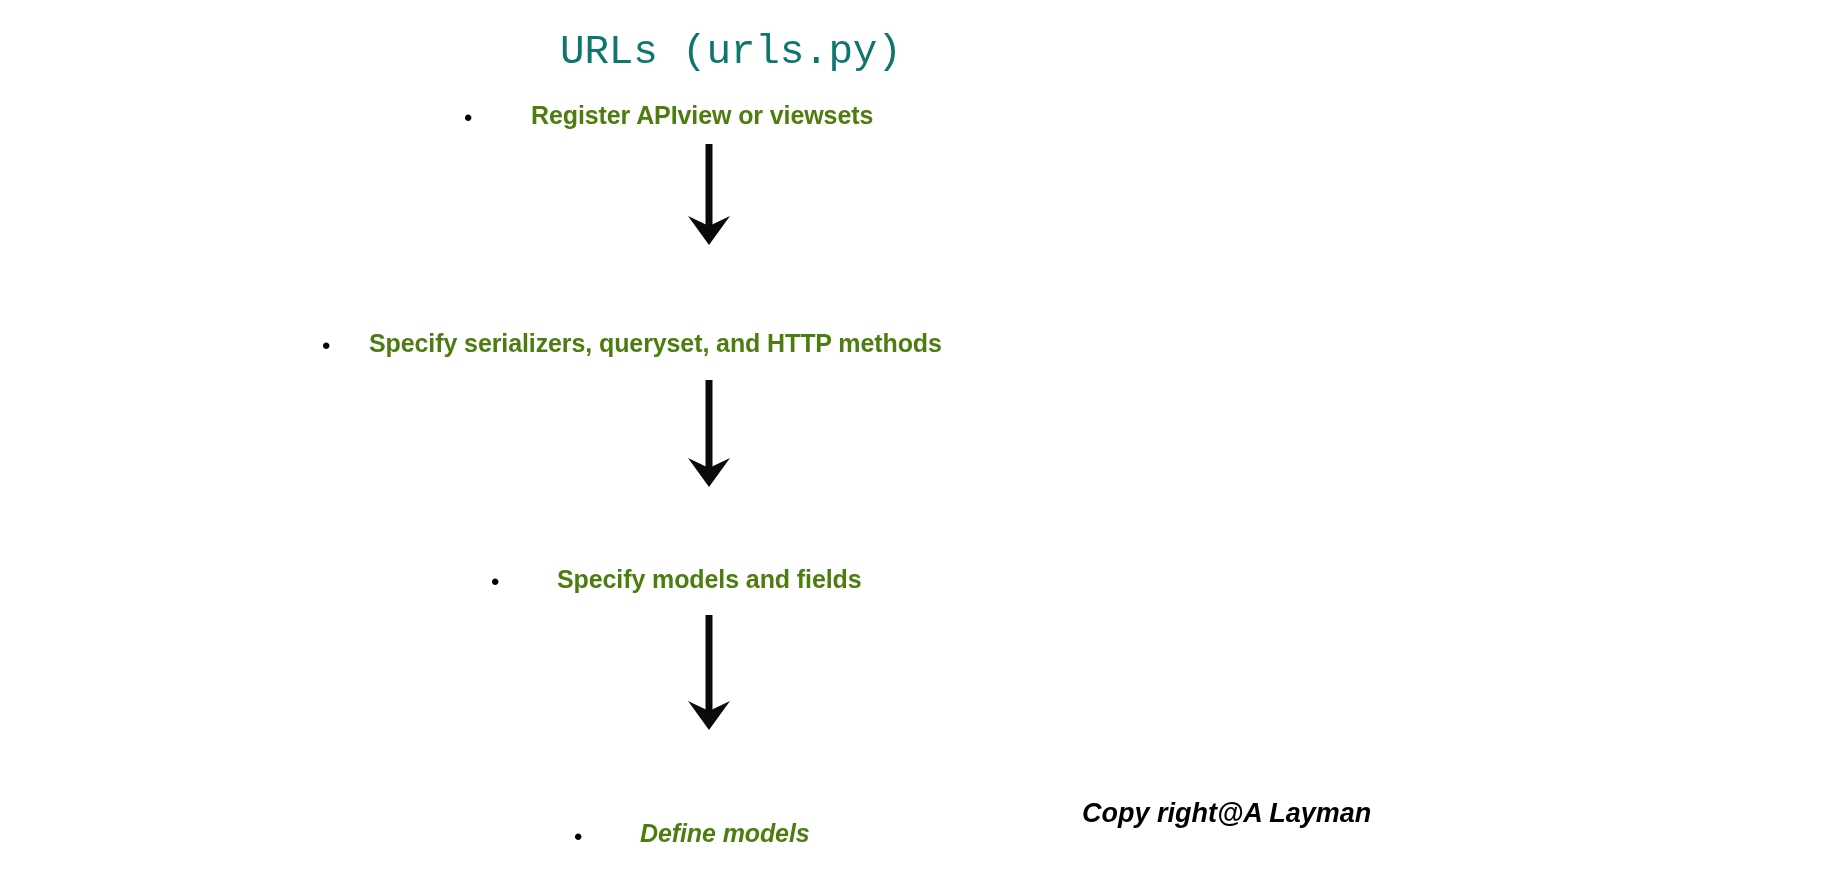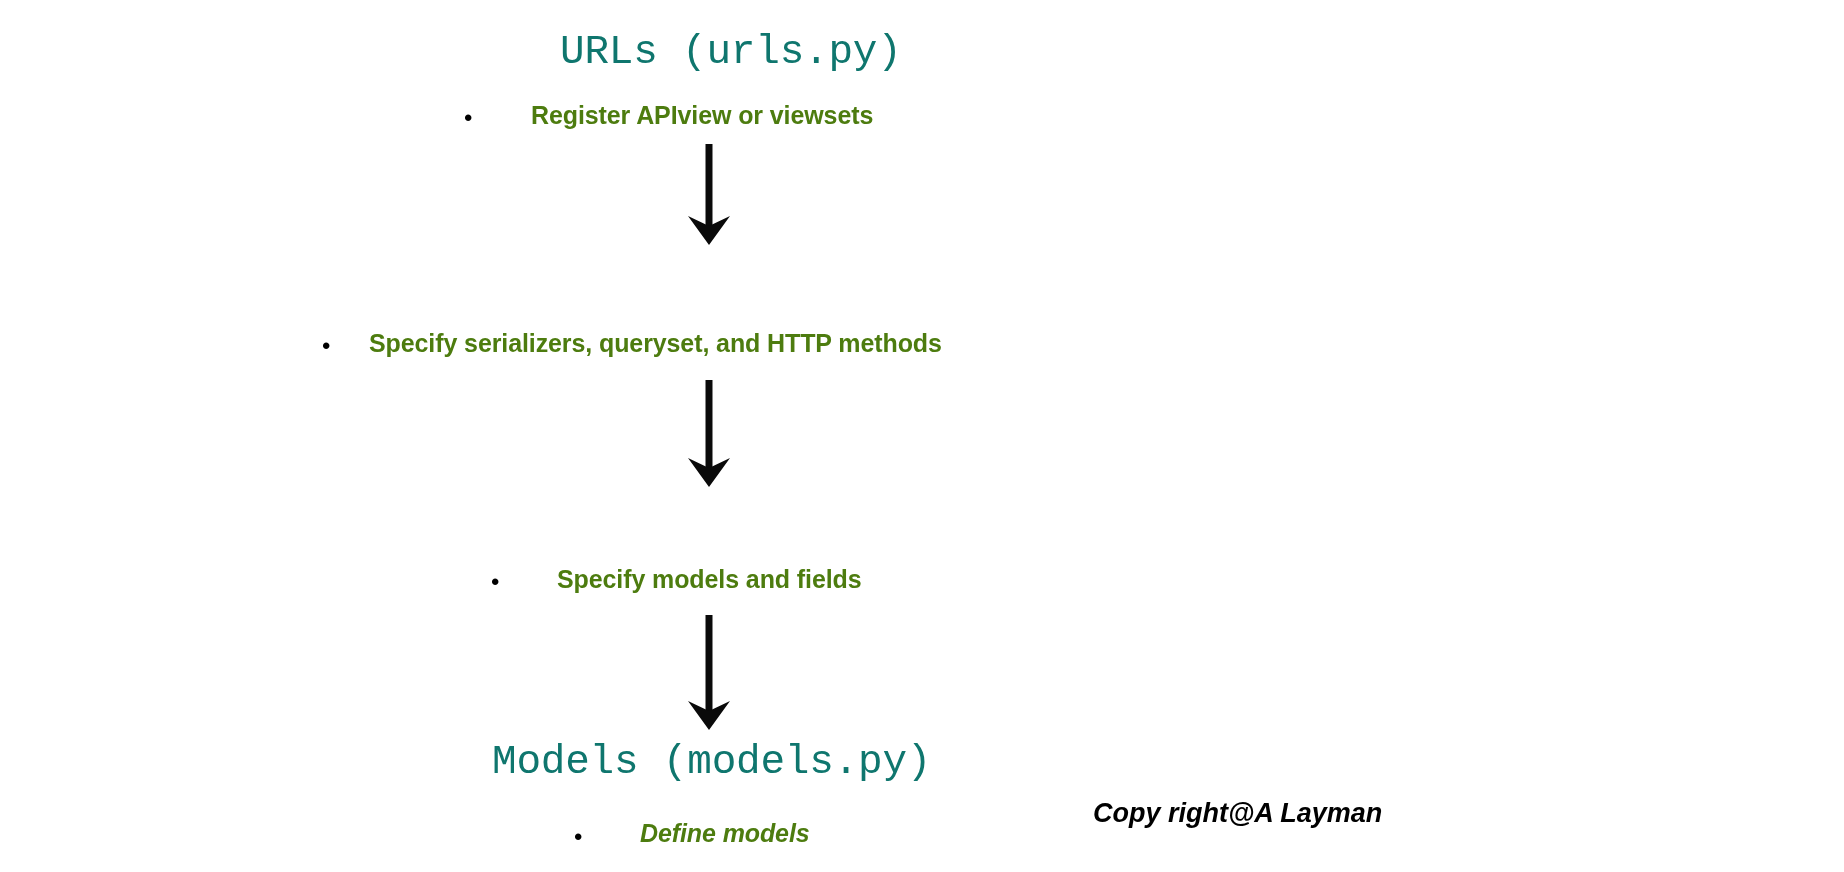--- a/index.html
+++ b/index.html
@@ -115,22 +115,21 @@
     <span class="bullet-text" style="left:557px; top:567px;">Specify models and fields</span>
   </div>
 
   <div class="arrow" style="left:684px; top:615px;">
     <svg width="50" height="116" viewBox="0 0 50 116" aria-hidden="true">
       <path d="M25 0 L25 98" stroke="#0a0a0a" stroke-width="7" fill="none"></path>
       <path d="M25 115 L4 86 L25 96 L46 86 Z" fill="#0a0a0a"></path>
     </svg>
   </div>
 
-  <div class="stage-title" style="left:492px; top:742px;">Models (models.py)</div>
 
   <div class="bullet-row" style="left:0; top:0;">
     <span class="bullet-marker" style="left:574px; top:825px;">•</span>
     <span class="bullet-text" style="left:640px; top:821px;font-style:italic;">Define models</span>
   </div>
 
-  <div class="credit" style="left:1082px; top:800px;margin-left:11px;">Copy right@A Layman</div>
+  <div class="credit" style="left:1082px; top:800px;">Copy right@A Layman</div>
 
 </div>
 
 </body></html>

